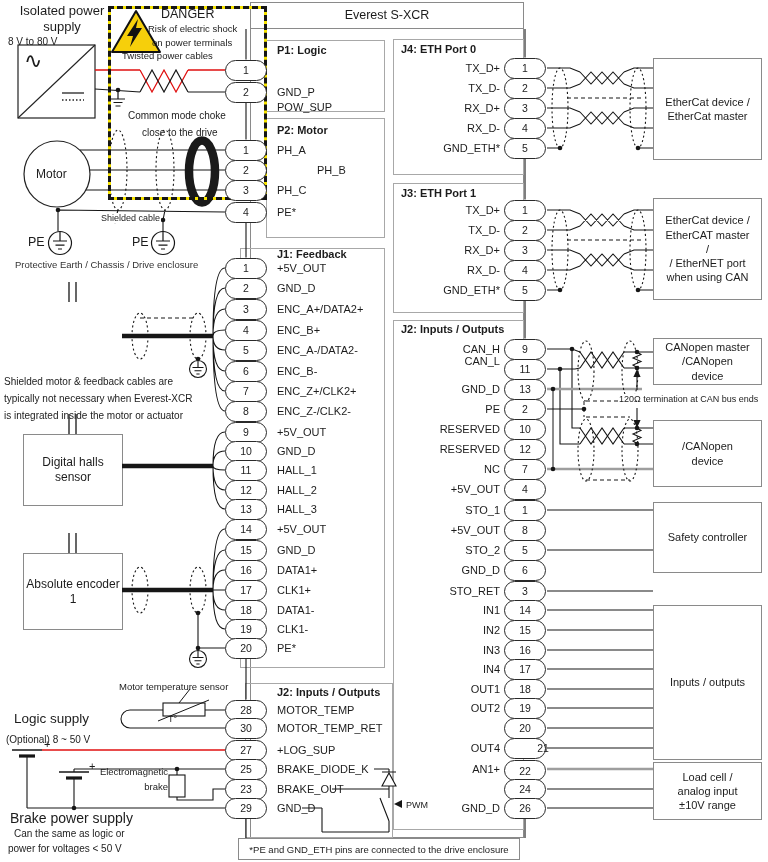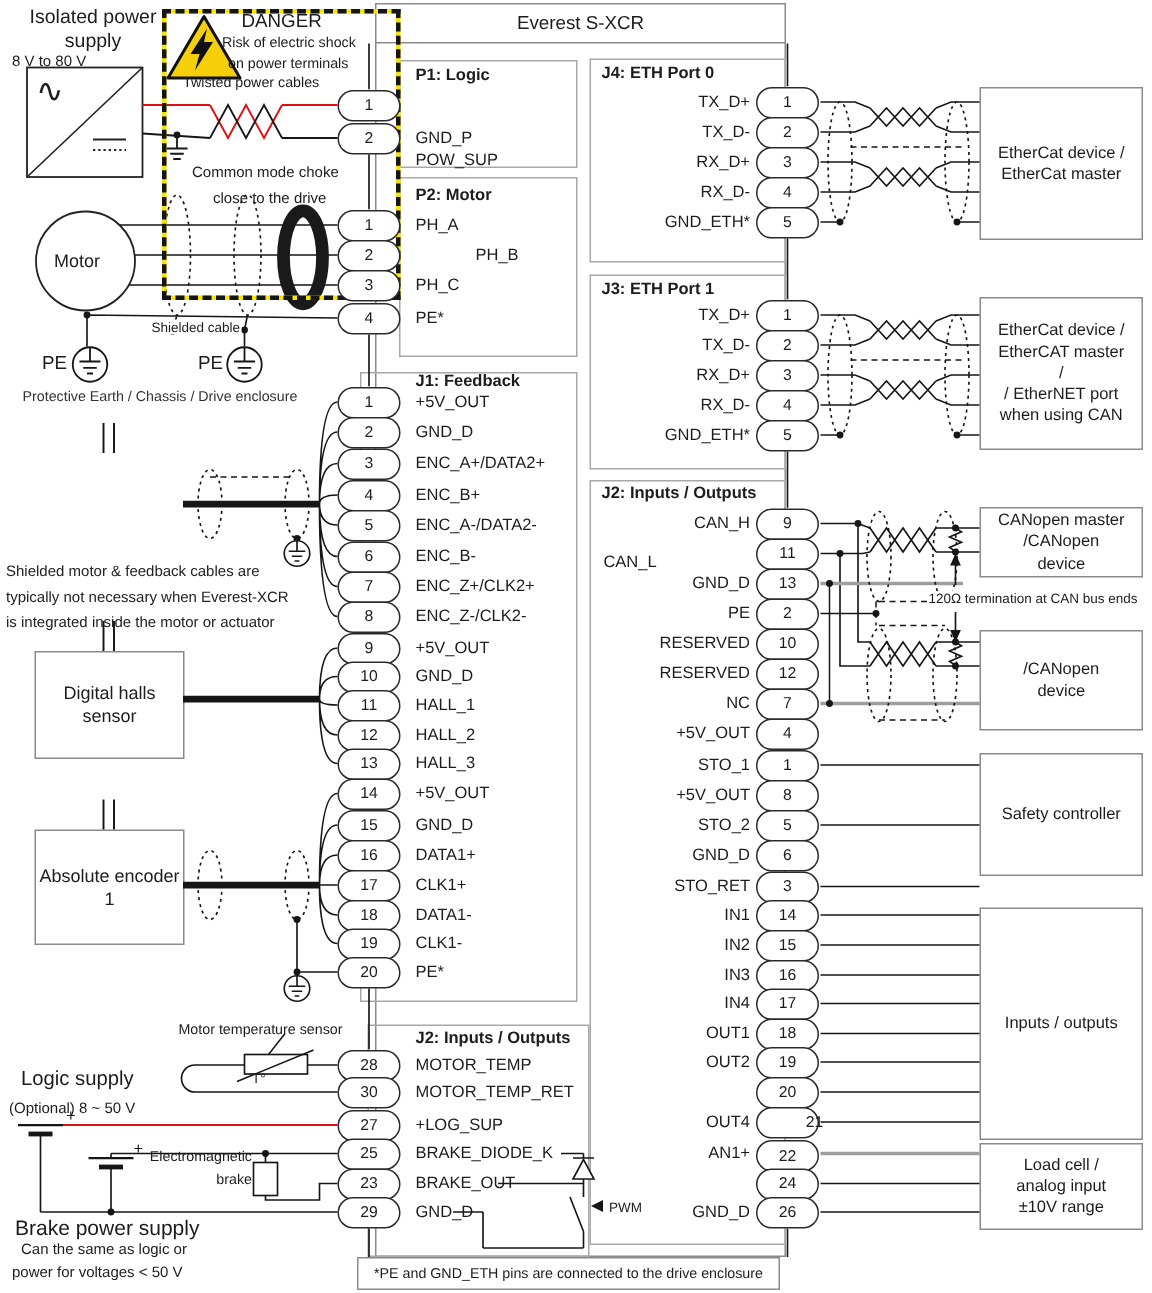--- a/index.html
+++ b/index.html
@@ -194,21 +194,21 @@
     </div>
   <div class="box" style="left:653px;top:338px;width:109px;height:47px;">
       <div class="bxline">CANopen master</div>
       <div class="bxline">/CANopen</div>
       <div class="bxline">device</div>
     </div>
   <div class="box" style="left:653px;top:420px;width:109px;height:67px;">
       <div class="bxline">/CANopen</div>
       <div class="bxline">device</div>
     </div>
-  <div class="box" style="left:653px;top:502px;width:109px;height:82px;">
+  <div class="box" style="left:653px;top:502px;width:109px;height:71px;">
       <div class="bxline">Safety controller</div>
     </div>
   <div class="box" style="left:653px;top:605px;width:109px;height:155px;">
       <div class="bxline">Inputs / outputs</div>
     </div>
   <div class="box" style="left:653px;top:762px;width:109px;height:58px;">
       <div class="bxline">Load cell /</div>
       <div class="bxline">analog input</div>
       <div class="bxline">±10V range</div>
     </div>
@@ -325,21 +325,21 @@
     <div class="plabel pr" style="top: 220px;">TX_D-</div>
     <div class="pin" style="left: 504px; top: 239.5px;">3</div>
     <div class="plabel pr" style="top: 240px;">RX_D+</div>
     <div class="pin" style="left: 504px; top: 259.5px;">4</div>
     <div class="plabel pr" style="top: 260px;">RX_D-</div>
     <div class="pin" style="left: 504px; top: 279.5px;">5</div>
     <div class="plabel pr" style="top: 280px;">GND_ETH*</div>
     <div class="pin" style="left: 504px; top: 338.5px;">9</div>
     <div class="plabel pr" style="top: 339px;">CAN_H</div>
     <div class="pin" style="left: 504px; top: 358.5px;">11</div>
-    <div class="plabel pr" style="top: 365px; text-align: center;">CAN_L</div>
+    <div class="plabel pr" style="top: 351px;">CAN_L</div>
     <div class="pin" style="left: 504px; top: 378.5px;">13</div>
     <div class="plabel pr" style="top: 379px;">GND_D</div>
     <div class="pin" style="left: 504px; top: 398.5px;">2</div>
     <div class="plabel pr" style="top: 399px;">PE</div>
     <div class="pin" style="left: 504px; top: 418.5px;">10</div>
     <div class="plabel pr" style="top: 419px;">RESERVED</div>
     <div class="pin" style="left: 504px; top: 438.5px;">12</div>
     <div class="plabel pr" style="top: 439px;">RESERVED</div>
     <div class="pin" style="left: 504px; top: 458.5px;">7</div>
     <div class="plabel pr" style="top: 459px;">NC</div>

